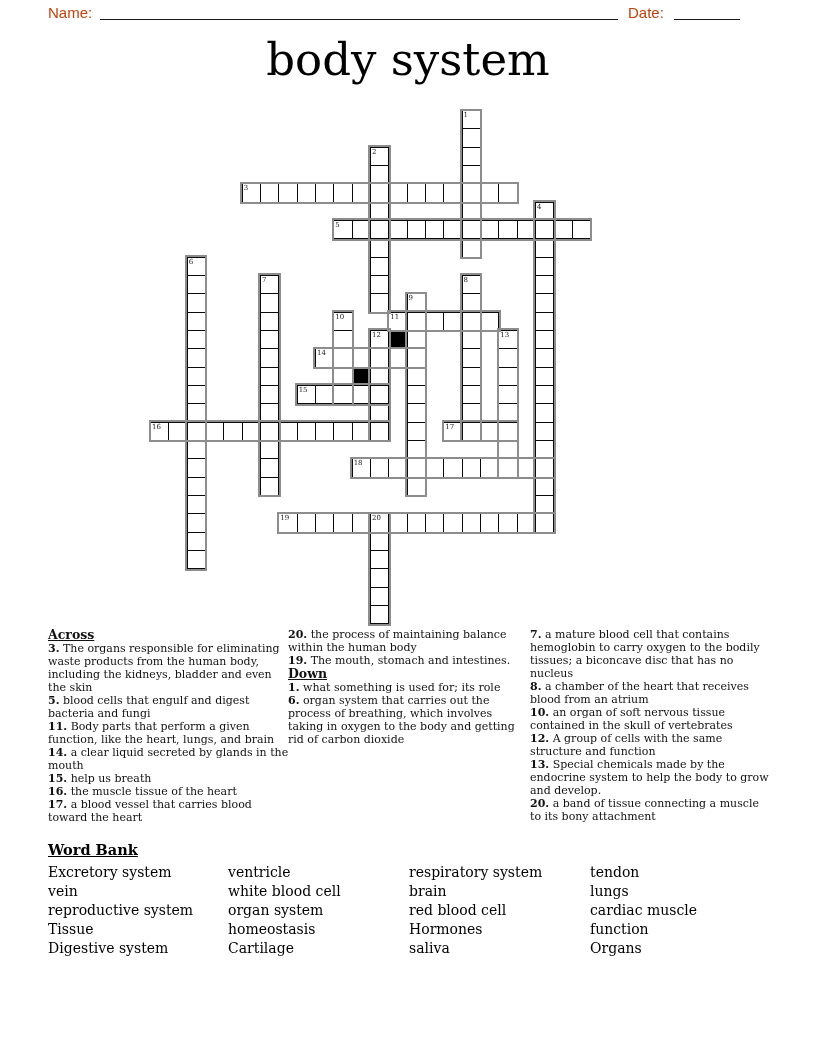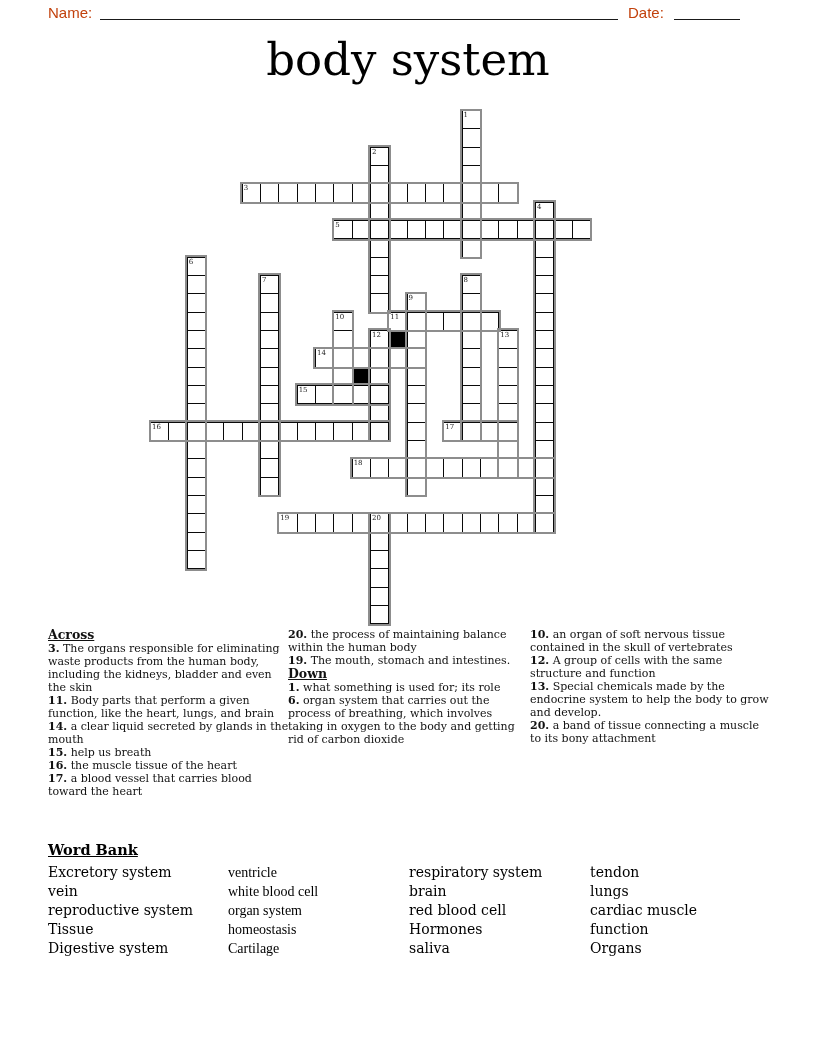--- a/index.html
+++ b/index.html
@@ -286,51 +286,54 @@
       <div class="word-outline" style="left: 405.12px; top: 291.8px; width: 22.33px; height: 205.63px;"></div>
       <div class="word-outline" style="left: 331.8px; top: 310.13px; width: 22.33px; height: 95.65px;"></div>
       <div class="word-outline" style="left: 368.46px; top: 328.46px; width: 22.33px; height: 113.98px;"></div>
       <div class="word-outline" style="left: 496.77px; top: 328.46px; width: 22.33px; height: 150.64px;"></div>
       <div class="word-outline" style="left: 368.46px; top: 511.76px; width: 22.33px; height: 113.98px;"></div>
     </div>
 
   <div class="clue-col" style="left:48px">
       <div class="clue-header">Across</div>
       <div class="clue"><b>3.</b> The organs responsible for eliminating waste products from the human body, including the kidneys, bladder and even the skin</div>
+      <div class="clue"><b>5.</b> blood cells that engulf and digest bacteria and fungi</div>
       <div class="clue"><b>11.</b> Body parts that perform a given function, like the heart, lungs, and brain</div>
       <div class="clue"><b>14.</b> a clear liquid secreted by glands in the mouth</div>
       <div class="clue"><b>15.</b> help us breath</div>
       <div class="clue"><b>16.</b> the muscle tissue of the heart</div>
       <div class="clue"><b>17.</b> a blood vessel that carries blood toward the heart</div>
     </div>
   <div class="clue-col" style="left:288px">
       <div class="clue"><b>20.</b> the process of maintaining balance within the human body</div>
       <div class="clue"><b>19.</b> The mouth, stomach and intestines.</div>
       <div class="clue-header">Down</div>
       <div class="clue"><b>1.</b> what something is used for; its role</div>
       <div class="clue"><b>6.</b> organ system that carries out the process of breathing, which involves taking in oxygen to the body and getting rid of carbon dioxide</div>
     </div>
   <div class="clue-col" style="left:530px">
+      <div class="clue"><b>7.</b> a mature blood cell that contains hemoglobin to carry oxygen to the bodily tissues; a biconcave disc that has no nucleus</div>
+      <div class="clue"><b>8.</b> a chamber of the heart that receives blood from an atrium</div>
       <div class="clue"><b>10.</b> an organ of soft nervous tissue contained in the skull of vertebrates</div>
       <div class="clue"><b>12.</b> A group of cells with the same structure and function</div>
       <div class="clue"><b>13.</b> Special chemicals made by the endocrine system to help the body to grow and develop.</div>
       <div class="clue"><b>20.</b> a band of tissue connecting a muscle to its bony attachment</div>
     </div>
 
   <div class="wordbank">
     <div class="wb-header">Word Bank</div>
     <div id="wb-cols">
         <div class="wb-col" style="left: 0px;">
           <div class="wb-item">Excretory system</div>
           <div class="wb-item">vein</div>
           <div class="wb-item">reproductive system</div>
           <div class="wb-item">Tissue</div>
           <div class="wb-item">Digestive system</div>
         </div>
-        <div class="wb-col" style="left: 180px; font-family: Liberation Serif, serif;">
+        <div class="wb-col" style="left: 180px;">
           <div class="wb-item">ventricle</div>
           <div class="wb-item">white blood cell</div>
           <div class="wb-item">organ system</div>
           <div class="wb-item">homeostasis</div>
           <div class="wb-item">Cartilage</div>
         </div>
         <div class="wb-col" style="left: 361px;">
           <div class="wb-item">respiratory system</div>
           <div class="wb-item">brain</div>
           <div class="wb-item">red blood cell</div>

